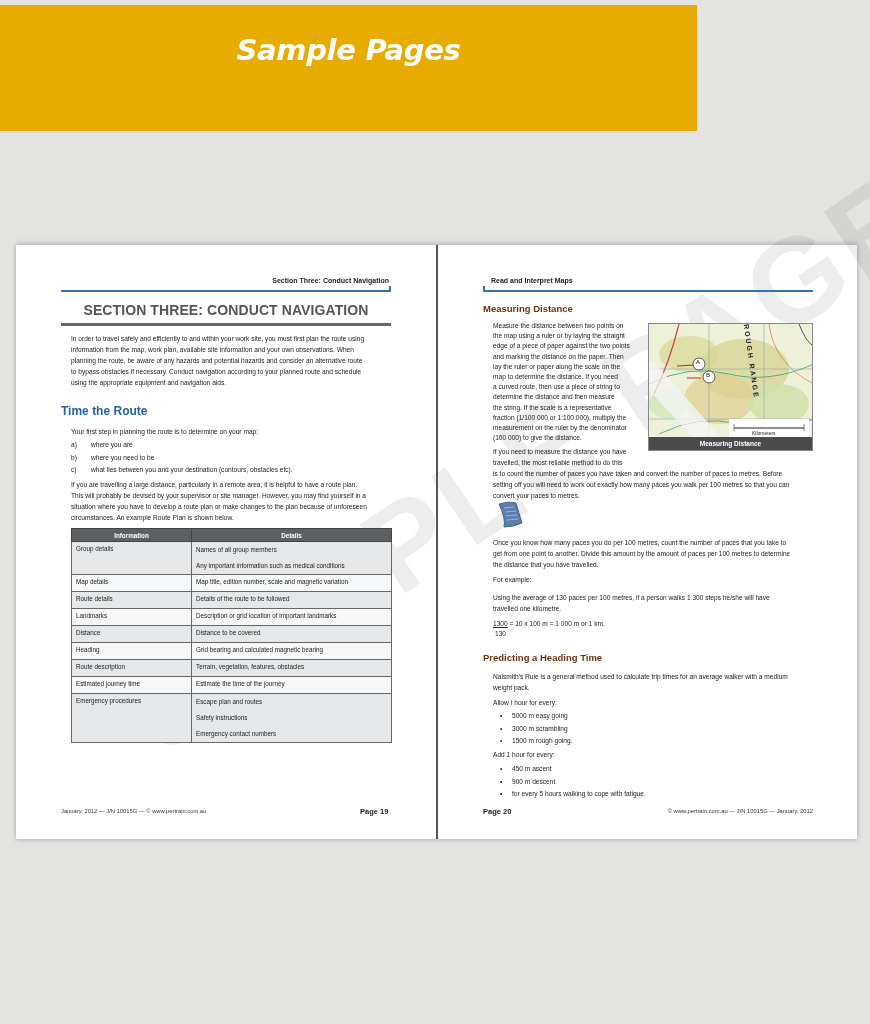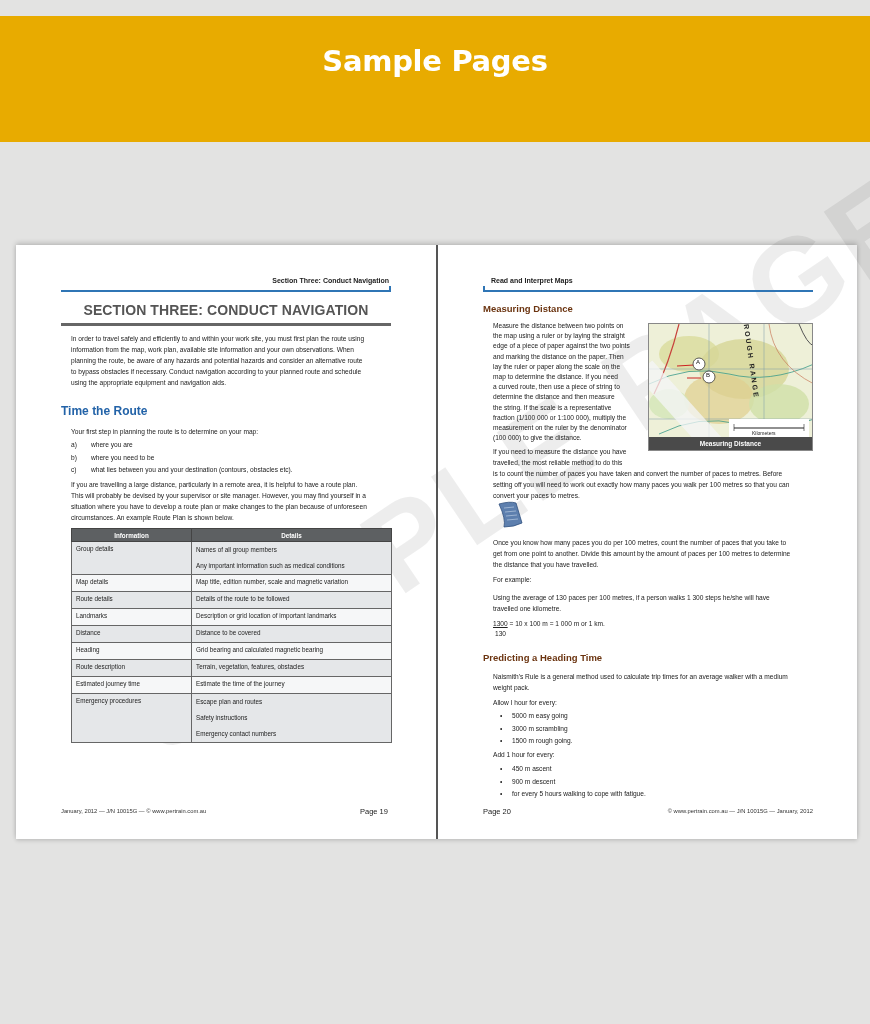--- a/index.html
+++ b/index.html
@@ -1,19 +1,19 @@
 <!DOCTYPE html>
 <html><head>
 <meta charset="utf-8">
 <style>
   * { box-sizing: border-box; margin: 0; padding: 0; }
   html, body { width: 870px; height: 1024px; overflow: hidden; }
   body { background: #e3e3e2; font-family: "Liberation Sans", sans-serif; position: relative; }
 
-  .banner { position: absolute; left: 0; top: 16px; width: 870px; height: 126px; background: #e8ab00; }
+  .banner { position: absolute; left: 0; top: 5px; width: 697px; height: 126px; background: #e8ab00; font-style: italic; }
   .banner-title { position: absolute; left: 0; right: 0; top: 28px; text-align: center; color: #ffffff; font-family: "DejaVu Sans", sans-serif; font-weight: bold; font-size: 29px; letter-spacing: -0.3px; }
 
   .spread { position: absolute; left: 16px; top: 245px; width: 841px; height: 594px; background: #ffffff; box-shadow: 0 -2px 5px rgba(0,0,0,0.18), 0 2px 4px rgba(0,0,0,0.12); }
   .spine { position: absolute; left: 420px; top: 0; width: 2px; height: 594px; background: #555; }
 
   .page { position: absolute; top: 0; height: 436px; }
   .page-left { left: 0; width: 420px; }
   .page-right { left: 422px; width: 419px; }
 
   .running-head { position: absolute; font-size: 7px; font-weight: bold; color: #222; }
@@ -34,21 +34,21 @@
   table.route { position: absolute; left: 55px; top: 283px; width: 321px; border-collapse: collapse; font-size: 6.3px; color: #222; }
   table.route th { background: #5d6062; color: #fff; font-weight: bold; height: 13px; border: 1px solid #444; }
   table.route td { border: 1px solid #666; vertical-align: top; padding: 3px 4px; height: 17px; }
   table.route tr.shade td { background: #e5e7e9; }
   table.route tr.light td { background: #f6f7f8; }
   table.route td.c1 { width: 120px; }
   .cell-line { height: 16px; line-height: 10px; }
   .cell-line:last-child { height: 10px; }
 
   .footer { position: absolute; font-size: 5.8px; color: #333; top: 563px; }
-  .page-num { position: absolute; font-size: 7.5px; font-weight: normal; color: #222; top: 562px; }
+  .page-num { position: absolute; font-size: 7.5px; font-weight: bold; color: #222; top: 562px; }
 
   .map { position: absolute; left: 210px; top: 78px; width: 165px; height: 128px; border: 1px solid #888; overflow: hidden; background: #eef1dd; }
   .map-caption { position: absolute; left: 0; bottom: 0; width: 100%; height: 13px; background: #4a4a4a; color: #fff; font-size: 6.5px; font-weight: bold; text-align: center; line-height: 13px; }
 
   .note-box { position: absolute; left: 95px; top: 255px; width: 280px; height: 30px; background: #dde3ec; border-left: 2px solid #1f3f6e; }
   .note-title { position: absolute; left: 5px; top: 3px; font-size: 8px; font-weight: bold; font-style: italic; color: #1f3f6e; }
   .note-text { position: absolute; left: 5px; top: 16px; font-size: 6.4px; color: #222; }
   .note-icon { position: absolute; left: 58px; top: 256px; width: 30px; height: 28px; }
 
   .watermark { position: absolute; left: 85px; top: 420px; font-size: 120px; font-weight: bold; color: rgba(0,0,0,0.07); transform: rotate(-34deg); transform-origin: left top; letter-spacing: 6px; pointer-events: none; white-space: nowrap; }

